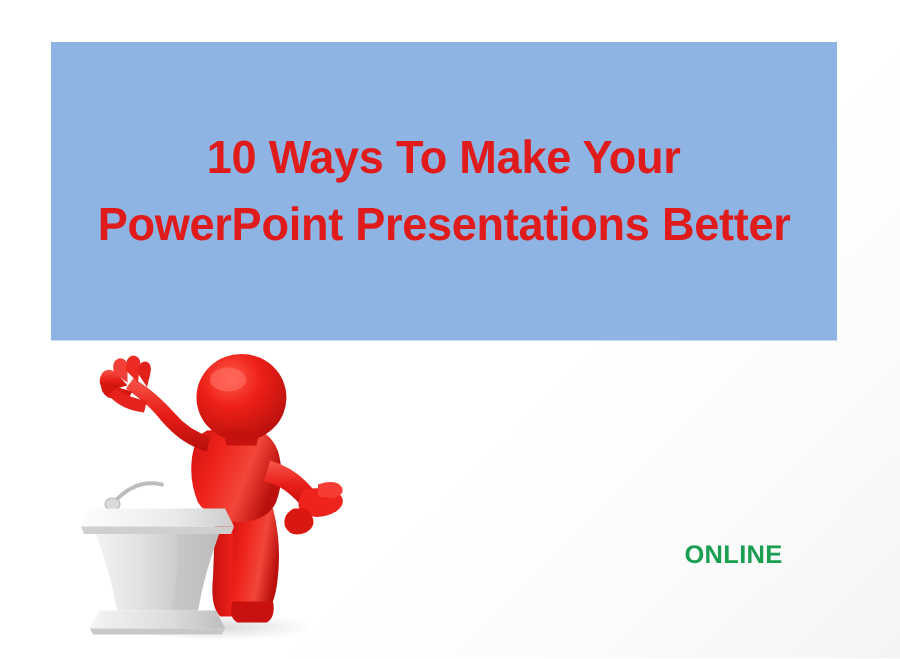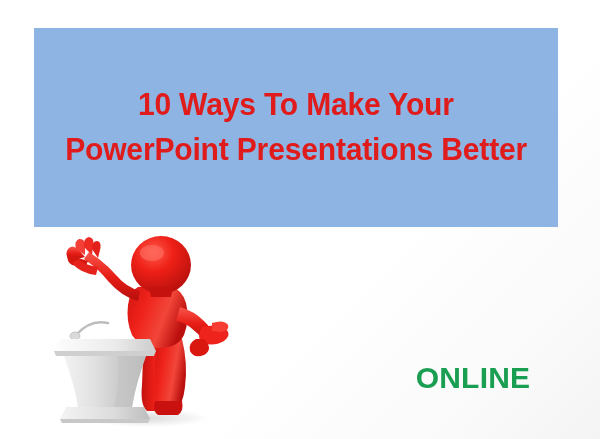--- a/index.html
+++ b/index.html
@@ -59,28 +59,28 @@
   }
   #speaker-illustration svg {
     display: block;
     width: 180px;
     height: 195px;
   }
 
   
   #wordmark {
     position: absolute;
-    left: 398px;
+    left: 414px;
     top: 360px;
     width: 150px;
     text-align: center;
     color: #1a9e52;
     font-family: "Liberation Sans", sans-serif;
     font-weight: bold;
-    font-size: 30px;
+    font-size: 17px;
     line-height: 1.22;
     letter-spacing: 0.2px;
   }
   .wordmark-line { display: block; white-space: nowrap; }
 </style>
 </head>
 <body>
 
 <div id="slide">
 

